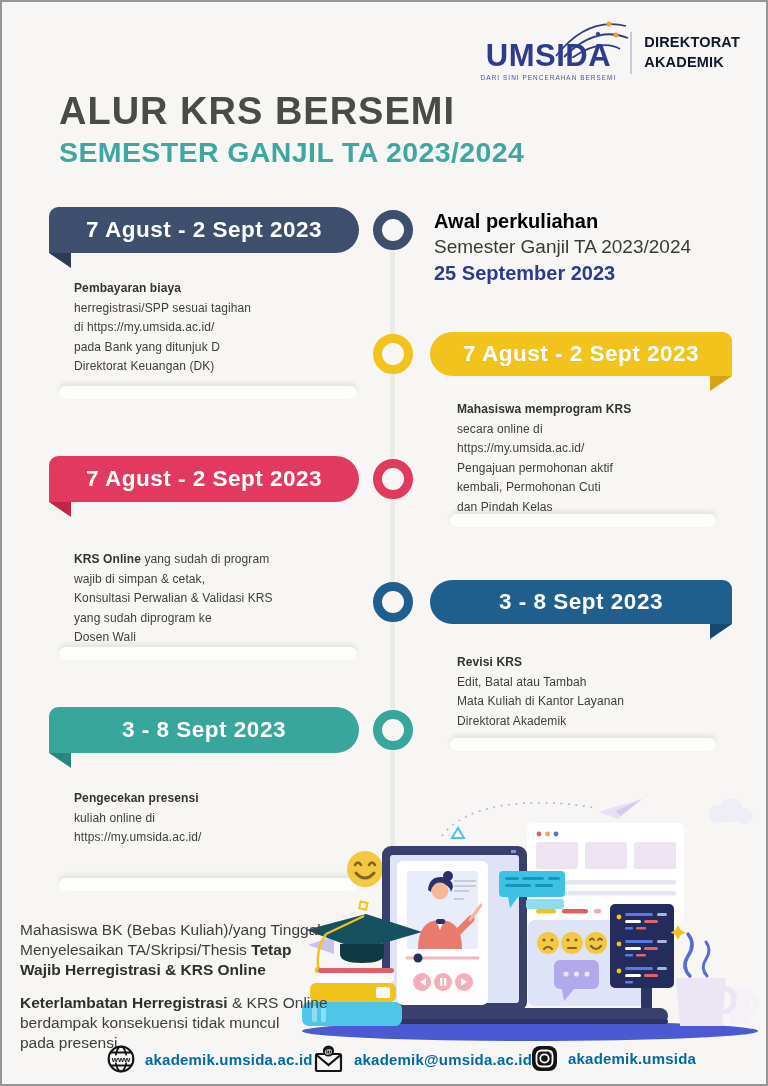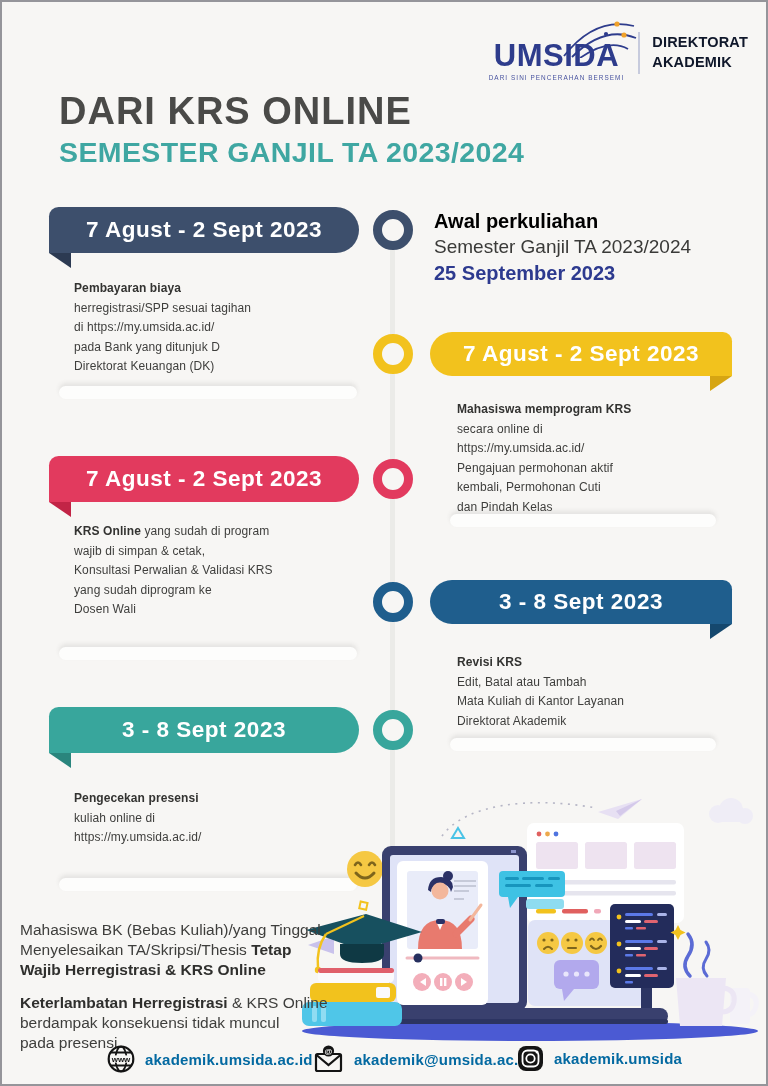--- a/index.html
+++ b/index.html
@@ -2,21 +2,21 @@
 <html><head>
 <meta charset="utf-8">
 <style>
   html,body { margin:0; padding:0; background:#ffffff; }
   .poster {
     position:relative; width:768px; height:1086px; box-sizing:border-box;
     background:#f7f6f4; border:2px solid #95959a; overflow:hidden;
     font-family:"Liberation Sans","DejaVu Sans",sans-serif; color:#3e3e3c;
   }
   
-  .logo { position:absolute; top:22px; right:18px; display:flex; align-items:center; z-index:3; }
+  .logo { position:absolute; top:22px; right:26px; display:flex; align-items:center; z-index:3; }
   .logo-brand-wrap { position:relative; text-align:center; padding-top:16px; }
   .logo-arcs { position:absolute; top:-8px; right:-14px; }
   .logo-brand { font-size:31px; font-weight:bold; color:#2e3c8c; letter-spacing:.5px; line-height:1; position:relative; }
   .logo-tagline { font-size:6.4px; color:#46519e; letter-spacing:1.05px; margin-top:3px; white-space:nowrap; }
   .logo-divider { width:2px; height:42px; background:#c7cbdd; margin:0 12px 0 14px; }
   .logo-org { font-size:14.5px; font-weight:bold; color:#0f172a; line-height:1.32; letter-spacing:.2px; }
   .title { position:absolute; left:57px; top:88px; margin:0; font-size:38px; font-weight:bold; color:#4a4a48; letter-spacing:1px; }
   .subtitle { position:absolute; left:57px; top:134px; margin:0; font-size:28.5px; font-weight:bold; color:#3fa7a2; letter-spacing:.4px; }
   
   .tl-line { position:absolute; left:388px; top:228px; width:5px; height:640px; background:#ebebe8; border-radius:3px; z-index:1; }
@@ -68,21 +68,21 @@
       <div class="logo-brand">UMSIDA</div>
       <div class="logo-tagline">DARI SINI PENCERAHAN BERSEMI</div>
     </div>
     <div class="logo-divider"></div>
     <div class="logo-org">
       <div>DIREKTORAT</div>
       <div>AKADEMIK</div>
     </div>
   </div>
 
-  <h1 class="title">DARI KRS ONLINE</h1>
+  <h1 class="title">ALUR KRS BERSEMI</h1>
   <h2 class="subtitle">SEMESTER GANJIL TA 2023/2024</h2>
 
   <div class="tl-line"></div>
   <div class="tl-dot" style="top: 208px; border-color: rgb(61, 79, 108);"></div>
   <div class="tl-dot" style="top: 332px; border-color: rgb(242, 194, 29);"></div>
   <div class="tl-dot" style="top: 457px; border-color: rgb(226, 58, 94);"></div>
   <div class="tl-dot" style="top: 580px; border-color: rgb(31, 94, 141);"></div>
   <div class="tl-dot" style="top: 708px; border-color: rgb(56, 166, 156);"></div>
 
   <div class="announce">
@@ -114,21 +114,21 @@
 Pengajuan permohonan aktif
 kembali, Permohonan Cuti
 dan Pindah Kelas</span></div>
   </div>
 
   <div class="step step-left" style="left:47px; top:454px; width:310px">
     <div class="ribbon" style="background-color: rgb(226, 58, 94);">
       <span>7 Agust - 2 Sept 2023</span>
       <span class="fold fold-left" style="border-top-color: rgb(194, 36, 70);"></span>
     </div>
-    <div class="step-text" style="margin-top:20px"><b>KRS Online</b><span> yang sudah di program
+    <div class="step-text" style="margin-top:48px"><b>KRS Online</b><span> yang sudah di program
 wajib di simpan &amp; cetak,
 Konsultasi Perwalian &amp; Validasi KRS
 yang sudah diprogram ke
 Dosen Wali</span></div>
   </div>
 
   <div class="step step-right" style="left:428px; top:578px; width:302px">
     <div class="ribbon" style="background-color: rgb(31, 94, 141);">
       <span>3 - 8 Sept 2023</span>
       <span class="fold fold-right" style="border-top-color: rgb(21, 72, 110);"></span>
@@ -365,21 +365,21 @@
   </div>
   <div class="f-item" style="left:310px">
     <svg width="33" height="30" viewBox="0 0 33 30">
       <rect x="4" y="10" width="25" height="17" rx="1.5" stroke="#141414" stroke-width="2.2" fill="#f7f6f4"></rect>
       <path d="M4.5 11 L16.5 21 L28.5 11" stroke="#141414" stroke-width="2.2" fill="none"></path>
       <circle cx="16.5" cy="7" r="5.6" fill="#141414"></circle>
       <text x="16.5" y="9.8" text-anchor="middle" font-size="8" font-weight="bold" fill="#ffffff" font-family="Liberation Sans, sans-serif">@</text>
     </svg>
     <span class="f-label">akademik@umsida.ac.id</span>
   </div>
-  <div class="f-item" style="left:514px">
+  <div class="f-item" style="left:528px">
     <svg width="29" height="29" viewBox="0 0 29 29">
       <rect x="2" y="2" width="25" height="25" rx="8" fill="#141414"></rect>
       <rect x="6.5" y="6.5" width="16" height="16" rx="5" stroke="#ffffff" stroke-width="1.8" fill="none"></rect>
       <circle cx="14.5" cy="14.5" r="4.2" stroke="#ffffff" stroke-width="1.8" fill="none"></circle>
       <circle cx="21" cy="8" r="1.5" fill="#ffffff"></circle>
     </svg>
     <span class="f-label">akademik.umsida</span>
   </div>
 
 </div>

